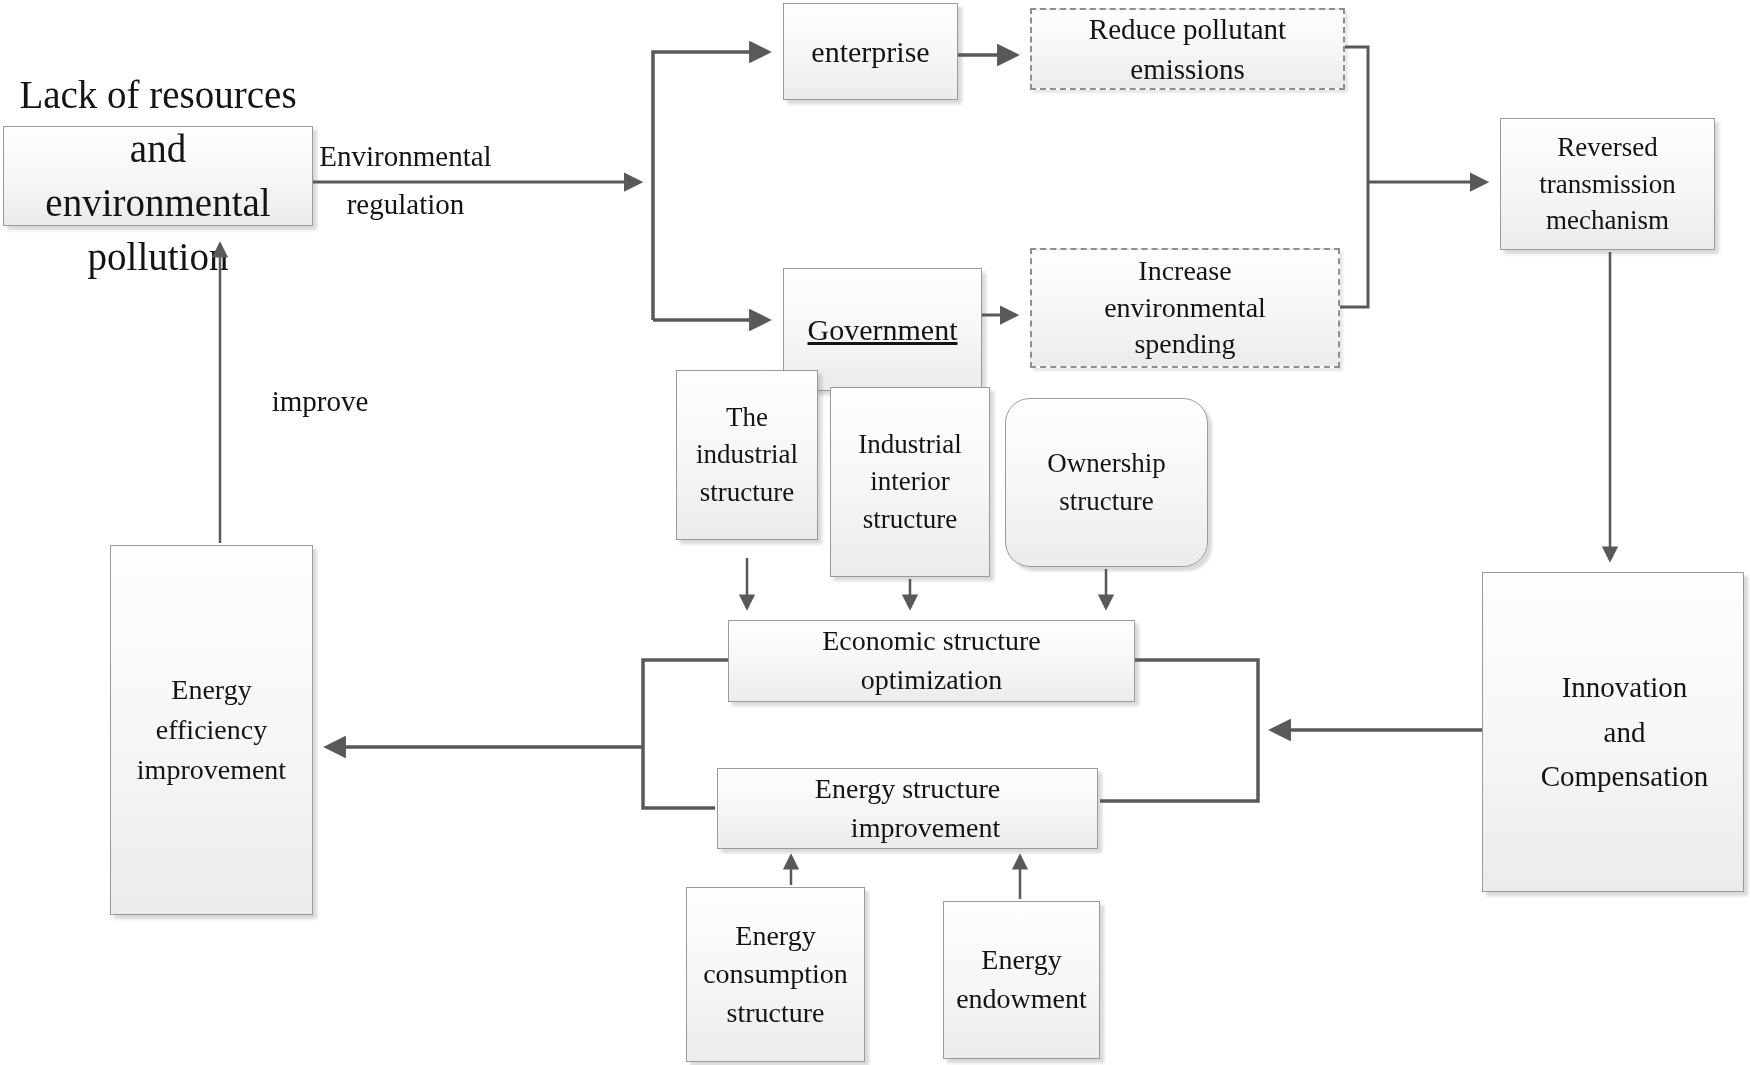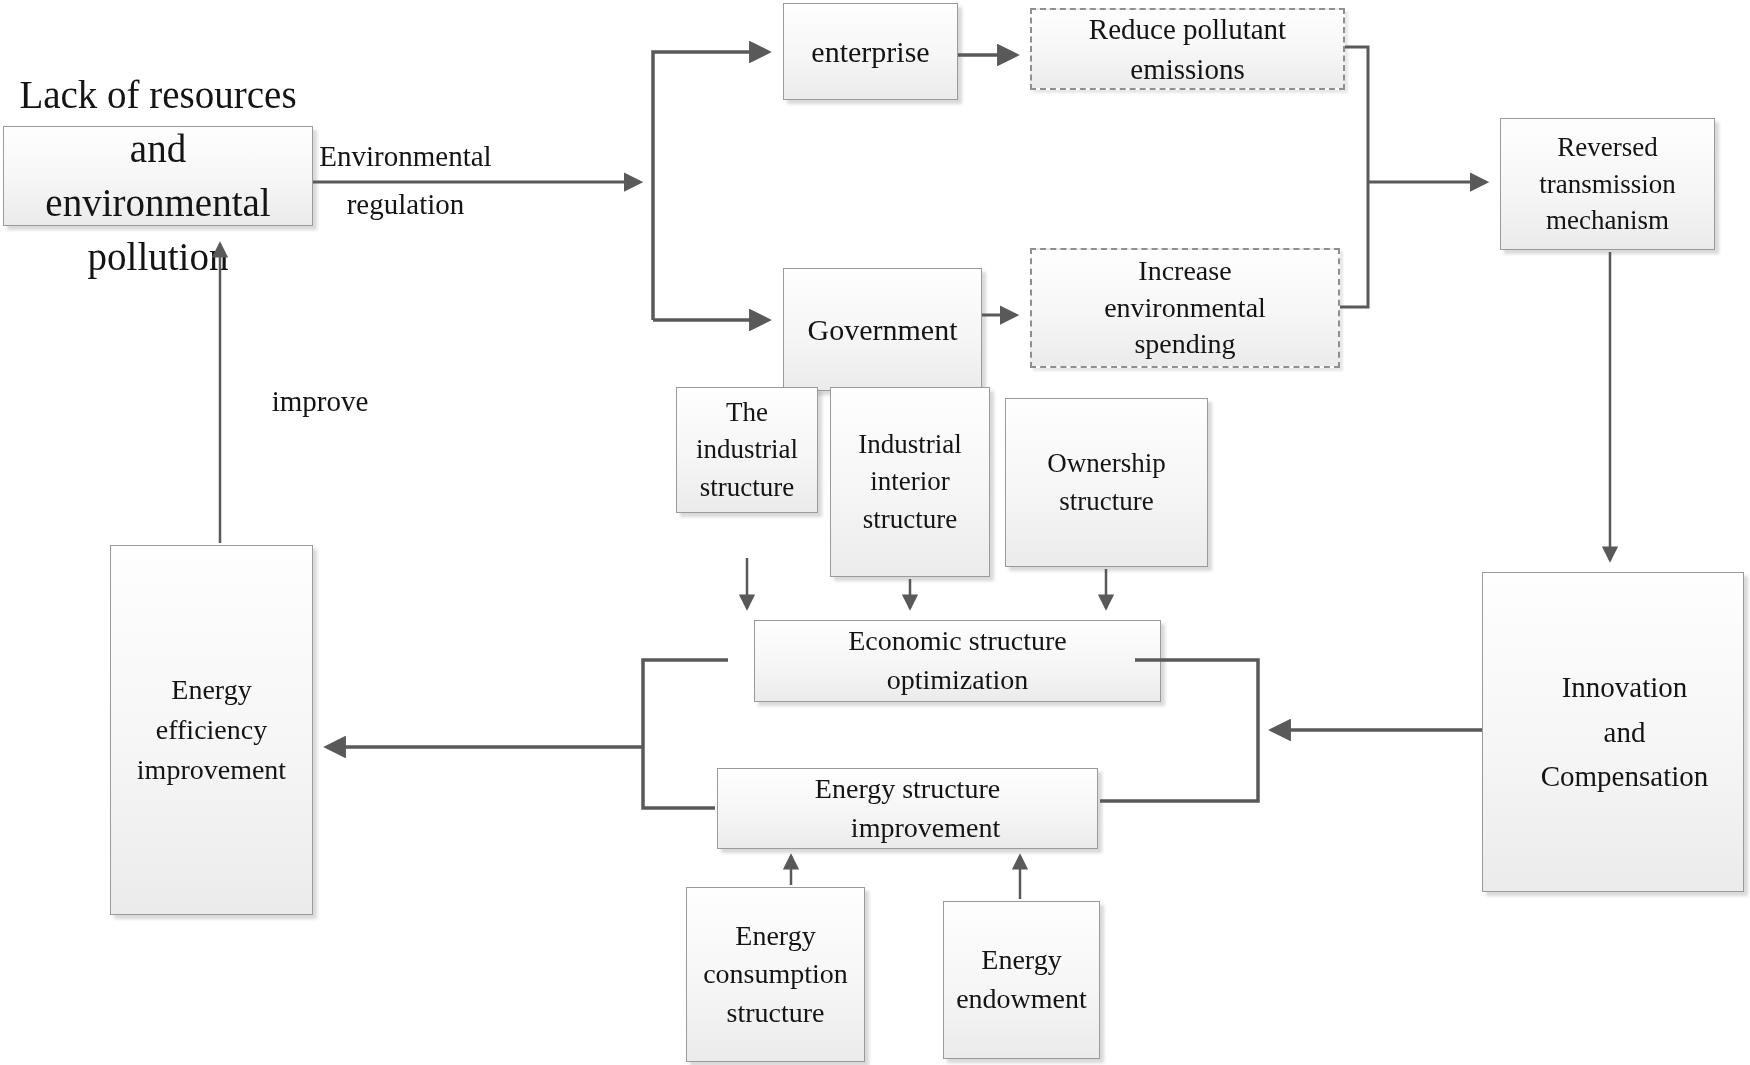--- a/index.html
+++ b/index.html
@@ -34,27 +34,27 @@
   .edge-label{
     position:absolute;
     text-align:center;
     white-space:pre-line;
     background:transparent;
   }
   
   #n-lack        {left:3px;   top:126px; width:310px; height:100px; font-size:39px;}
   #n-enterprise  {left:783px; top:3px;   width:175px; height:97px;  font-size:30px;}
   #n-reduce      {left:1030px;top:8px;   width:315px; height:82px;  font-size:29px;}
-  #n-government  {left:783px; top:268px; width:199px; height:123px;  font-size:30px;}
+  #n-government  {left:783px; top:268px; width:199px; height:123px;  font-size:30px;text-decoration:underline;}
   #n-increase    {left:1030px;top:248px; width:310px; height:120px; font-size:28px; line-height:1.32;}
   #n-reversed    {left:1500px;top:118px; width:215px; height:132px; font-size:27px; line-height:1.35;}
-  #n-industrial  {left:676px; top:387px; width:142px; height:126px; font-size:27px;}
+  #n-industrial  {left:676px; top:370px; width:142px; height:170px; font-size:27px;}
   #n-interior    {left:830px; top:387px; width:160px; height:190px; font-size:27px;}
-  #n-ownership   {left:1005px;top:398px; width:203px; height:169px; font-size:27px;}
-  #n-economic    {left:728px; top:620px; width:407px; height:82px;  font-size:28px;margin-left:26px;}
+  #n-ownership   {left:1005px;top:398px; width:203px; height:169px; font-size:27px;border-radius:25px;}
+  #n-economic    {left:728px; top:620px; width:407px; height:82px;  font-size:28px;}
   #n-energy-structure{left:717px;top:768px;width:381px;height:81px; font-size:28px;text-align:right;}
   #n-energy-efficiency{left:110px;top:545px;width:203px;height:370px;font-size:28px; line-height:1.42;}
   #n-innovation  {left:1482px;top:572px; width:262px; height:320px; font-size:29px; line-height:1.55;padding-left:23px;}
   #n-consumption {left:686px; top:887px; width:179px; height:175px; font-size:28px;}
   #n-endowment   {left:943px; top:901px; width:157px; height:158px; font-size:28px;}
 
   #lbl-env-reg   {left:308px; top:132px; width:195px; font-size:29px; line-height:1.66;}
   #lbl-improve   {left:235px; top:385px; width:170px; font-size:29px;}
 
   #edges{

